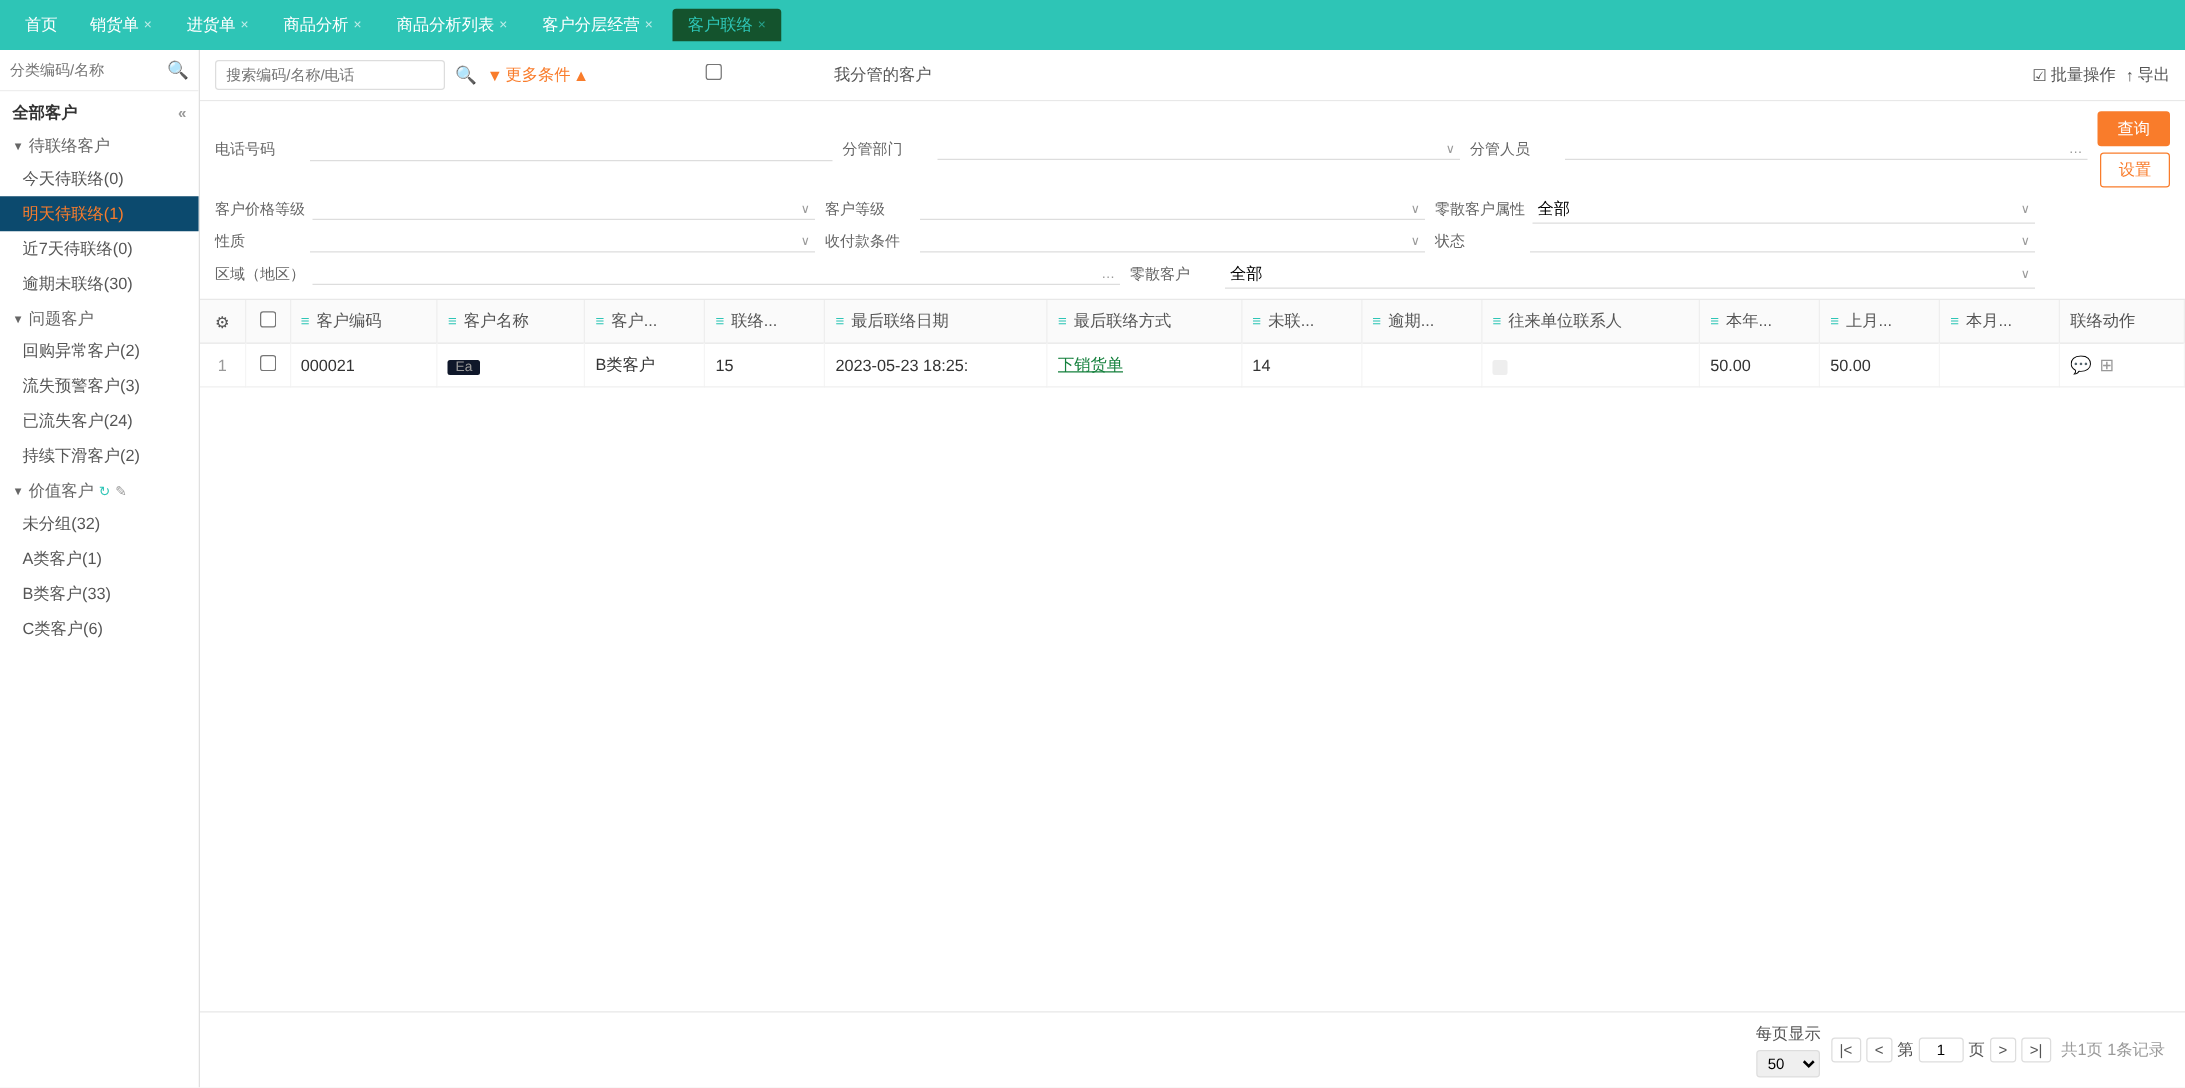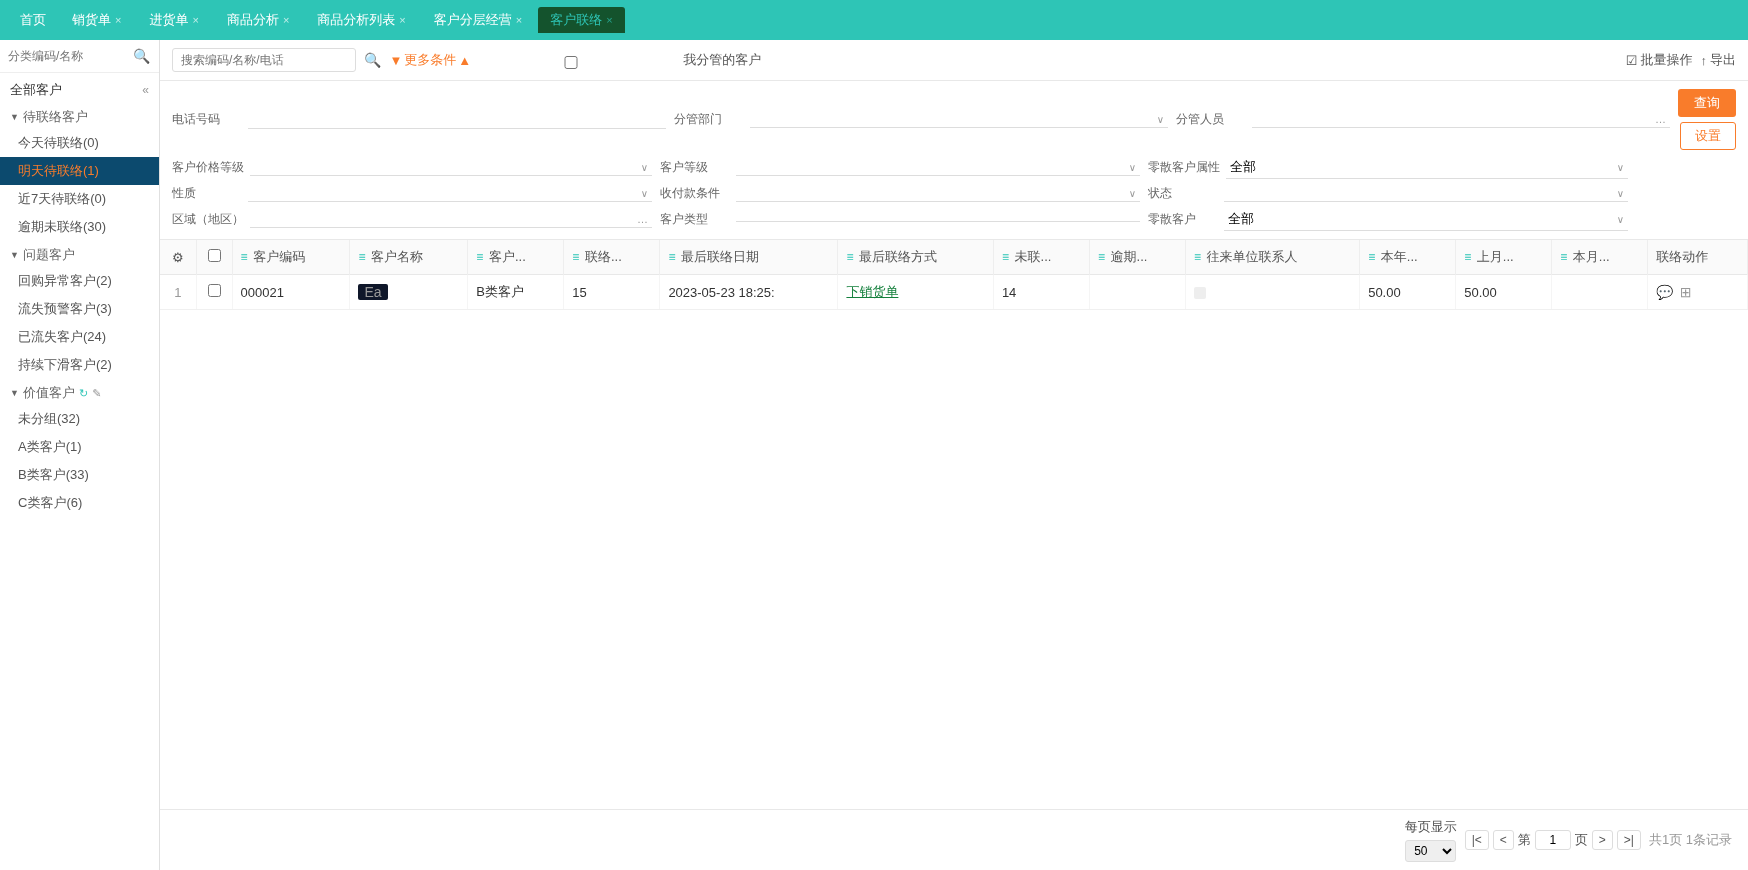--- a/index.html
+++ b/index.html
@@ -71,21 +71,21 @@
       color: #ec4899;
       width: 100%;
     }
     .sidebar-search-icon { color: #999; font-size: 14px; cursor: pointer; }
 
     .sidebar-section-header {
       display: flex;
       align-items: center;
       justify-content: space-between;
       padding: 8px 10px 4px;
-      font-weight: normal;
+      font-weight: bold;
       color: #333;
       font-size: 13px;
       cursor: pointer;
     }
     .sidebar-section-header .collapse-icon { font-size: 12px; color: #999; }
 
     .sidebar-group-title {
       display: flex;
       align-items: center;
       padding: 5px 10px 3px;
@@ -134,22 +134,22 @@
     .filter-btn {
       display: flex;
       align-items: center;
       color: #f97c2b;
       cursor: pointer;
       font-size: 12px;
       gap: 2px;
     }
     .my-customer-check {
       display: flex;
-      align-items: flex-end;
-      gap: 20px;
+      align-items: flex-start;
+      gap: 4px;
       font-size: 12px;
       color: #555;
       cursor: pointer;
     }
     .spacer { flex: 1; }
     .batch-op-btn {
       display: flex;
       align-items: center;
       gap: 3px;
       font-size: 12px;
@@ -531,26 +531,20 @@
           </div>
         </div>
         <div style="width:100px;"></div>
       </div>
       <div class="filter-row">
         <div class="filter-field">
           <span class="filter-label">区域（地区）</span>
           <div class="filter-select">
             <span class="placeholder"></span>
             <span style="color:#999;font-size:11px;">…</span>
-          </div>
-        </div>
-        <div class="filter-field">
-          <span class="filter-label">客户类型</span>
-          <div class="filter-select">
-            <span class="placeholder"></span>
           </div>
         </div>
         <div class="filter-field">
           <span class="filter-label">零散客户</span>
           <div class="filter-select">
             <span>全部</span>
             <span class="chevron">∨</span>
           </div>
         </div>
         <div style="width:100px;"></div>
@@ -621,21 +615,21 @@
           </tr>
         </thead>
         <tbody>
           <tr class="table-row">
             <td>1</td>
             <td>
               <input type="checkbox" class="checkbox-input" style="">
             </td>
             <td>000021</td>
             <td>
-              <span style="background:#0f172a;color:#999;padding:0 6px;border-radius:2px;font-size:14px;">Ea</span>
+              <span style="background:#0f172a;color:#999;padding:0 6px;border-radius:2px;font-size:11px;">Ea</span>
             </td>
             <td>B类客户</td>
             <td>15</td>
             <td>2023-05-23 18:25:</td>
             <td>
               <span class="link-text">下销货单</span>
             </td>
             <td>14</td>
             <td></td>
             <td>

